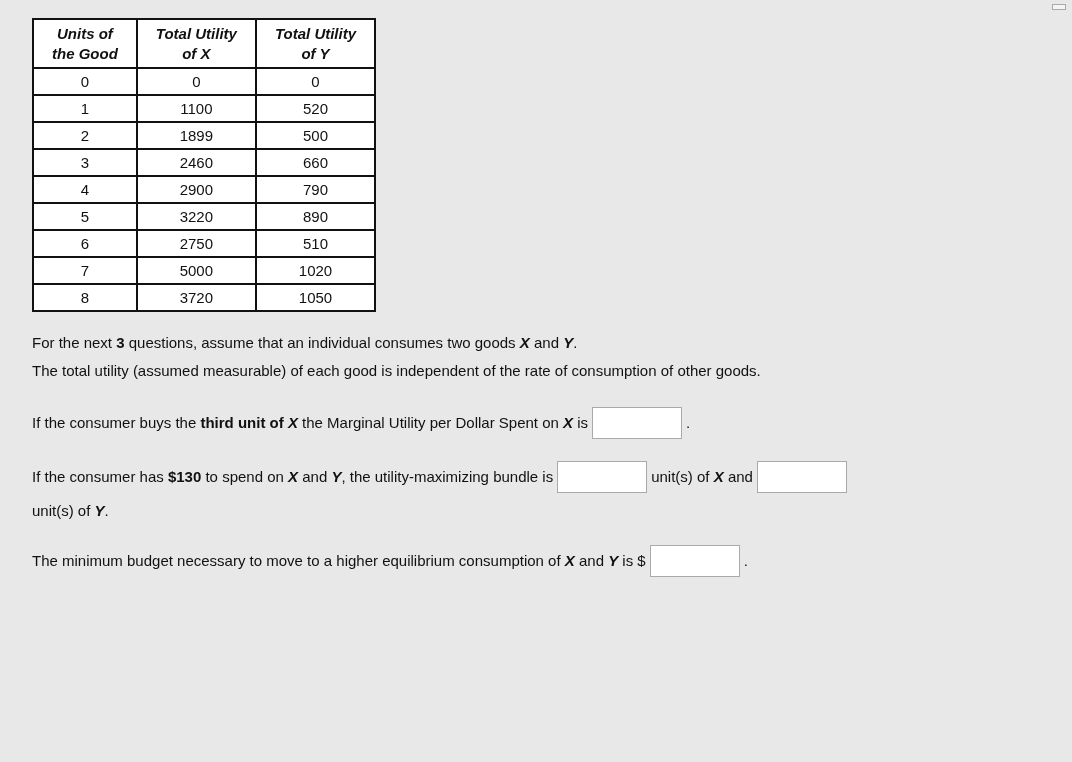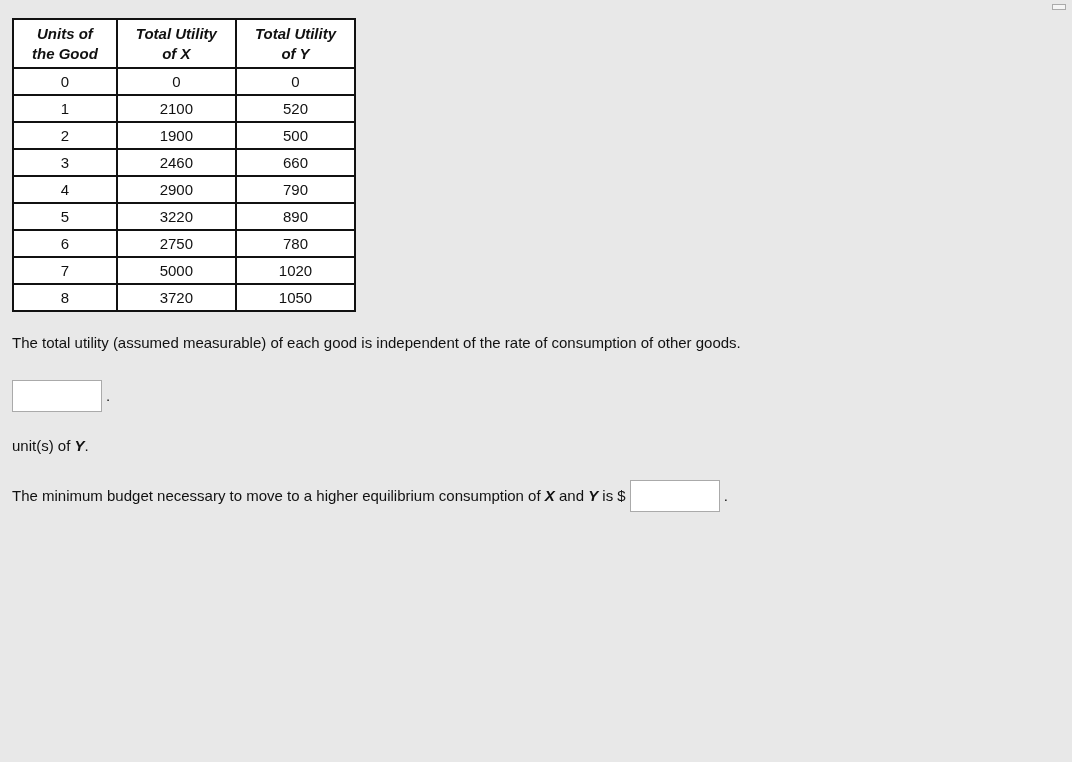--- a/index.html
+++ b/index.html
@@ -23,21 +23,21 @@
       top: 4px;
       right: 6px;
       font-size: 14px;
       color: #333;
       border: 1px solid #aaa;
       padding: 2px 6px;
       background: #f5f5f5;
     }
 
     .main-container {
-      padding: 18px 12px;
+      padding: 18px 32px;
     }
 
     table {
       border-collapse: collapse;
       margin-bottom: 18px;
       background: #fff;
     }
 
     table th, table td {
       border: 2px solid #111;
@@ -121,73 +121,81 @@
       </tr>
     </thead>
     <tbody id="table-body">
     <tr>
           <td>0</td>
           <td>0</td>
           <td>0</td>
         </tr>
         <tr>
           <td>1</td>
-          <td>2100</td>
+          <td>1100</td>
           <td>520</td>
         </tr>
         <tr>
           <td>2</td>
-          <td>1900</td>
+          <td>1899</td>
           <td>500</td>
         </tr>
         <tr>
           <td>3</td>
           <td>2460</td>
           <td>660</td>
         </tr>
         <tr>
           <td>4</td>
           <td>2900</td>
           <td>790</td>
         </tr>
         <tr>
           <td>5</td>
           <td>3220</td>
           <td>890</td>
         </tr>
         <tr>
           <td>6</td>
           <td>2750</td>
-          <td>780</td>
+          <td>510</td>
         </tr>
         <tr>
           <td>7</td>
           <td>5000</td>
           <td>1020</td>
         </tr>
         <tr>
           <td>8</td>
           <td>3720</td>
           <td>1050</td>
         </tr>
       </tbody>
   </table>
 
   <div class="description-block">
+    <p>For the next <b>3</b> questions, assume that an individual consumes two goods <b><i>X</i></b> and <b><i>Y</i></b>.</p>
     <p>The total utility (assumed measurable) of each good is independent of the rate of consumption of other goods.</p>
   </div>
 
   <div class="question-block">
     <div class="question-line">
+      <span>If the consumer buys the <b>third unit of <i>X</i></b> the Marginal Utility per Dollar Spent on <b><i>X</i></b> is</span>
       <input type="text" class="answer-box" style="">
       <span class="dot">.</span>
     </div>
   </div>
 
   <div class="question-block">
+    <div class="question-line">
+      <span>If the consumer has <b>$130</b> to spend on <b><i>X</i></b> and <b><i>Y</i></b>, the utility-maximizing bundle is</span>
+      <input type="text" class="answer-box" style="">
+      <span>unit(s) of <b><i>X</i></b> and</span>
+      <input type="text" class="answer-box" style="">
+    </div>
     <div>unit(s) of <b><i>Y</i></b>.</div>
   </div>
 
   <div class="question-block">
     <div class="question-line">
       <span>The minimum budget necessary to move to a higher equilibrium consumption of <b><i>X</i></b> and <b><i>Y</i></b> is $</span>
       <input type="text" class="answer-box" style="">
       <span class="dot">.</span>
     </div>
   </div>

